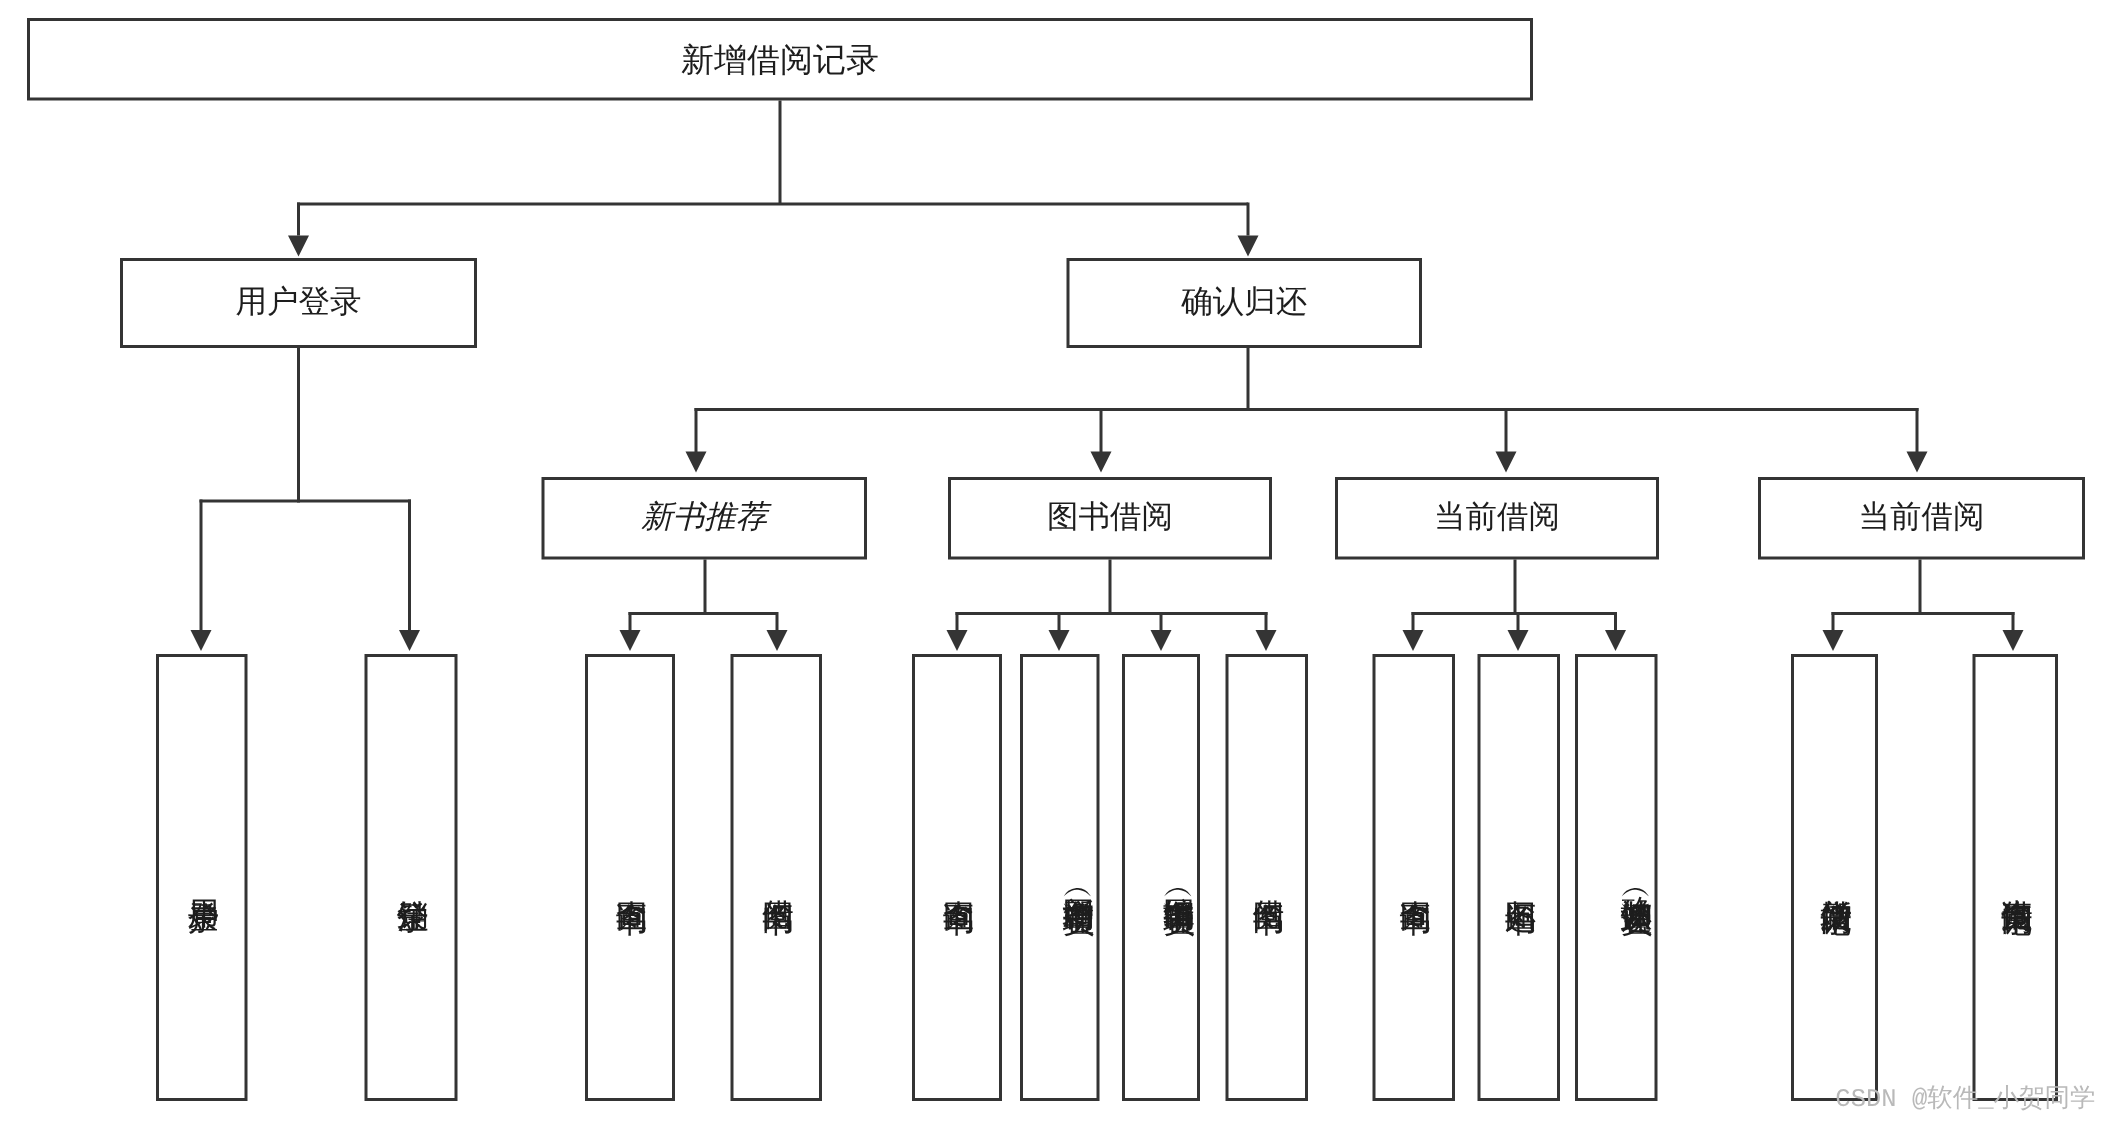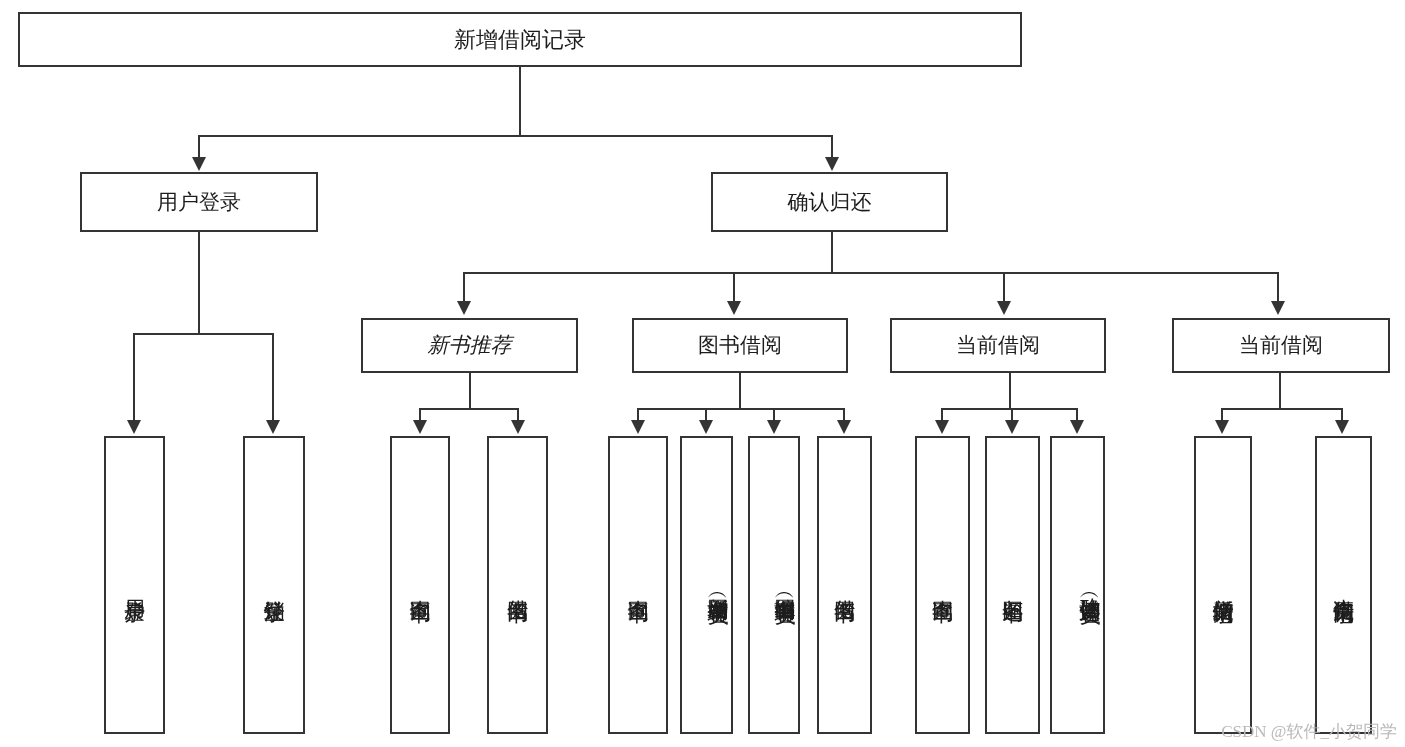--- a/index.html
+++ b/index.html
@@ -72,21 +72,21 @@
     border-top: 14px solid #343434;
   }
   
   #watermark {
     position: absolute;
     right: 8px;
     bottom: 4px;
     font-size: 17px;
     color: #b9b9b9;
     white-space: nowrap;
-    font-family: Liberation Serif, serif;
+    font-family: Liberation Mono, monospace;
   }
 </style>
 </head>
 <body>
 
 <div id="canvas">
 
   <div class="node root" id="n-root" style="left: 18px; top: 12px; width: 1004px; height: 55px;">
     <span>新增借阅记录</span>
   </div>

